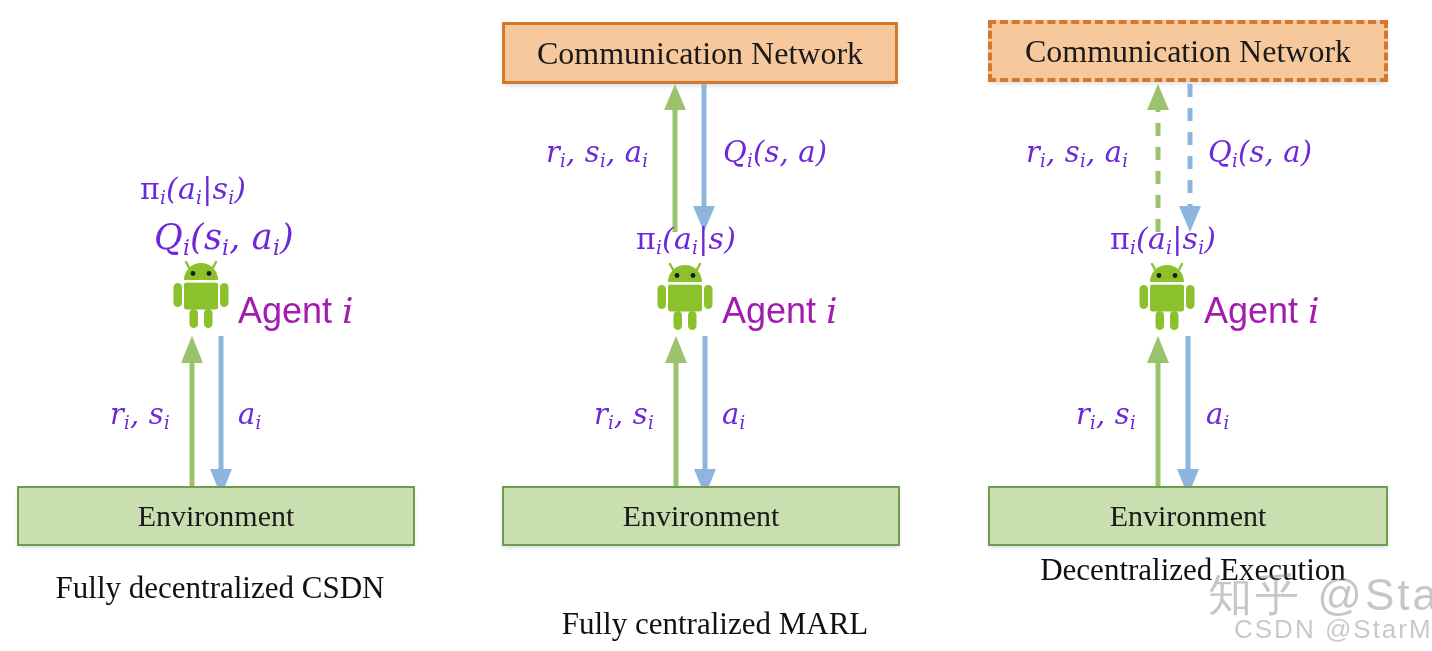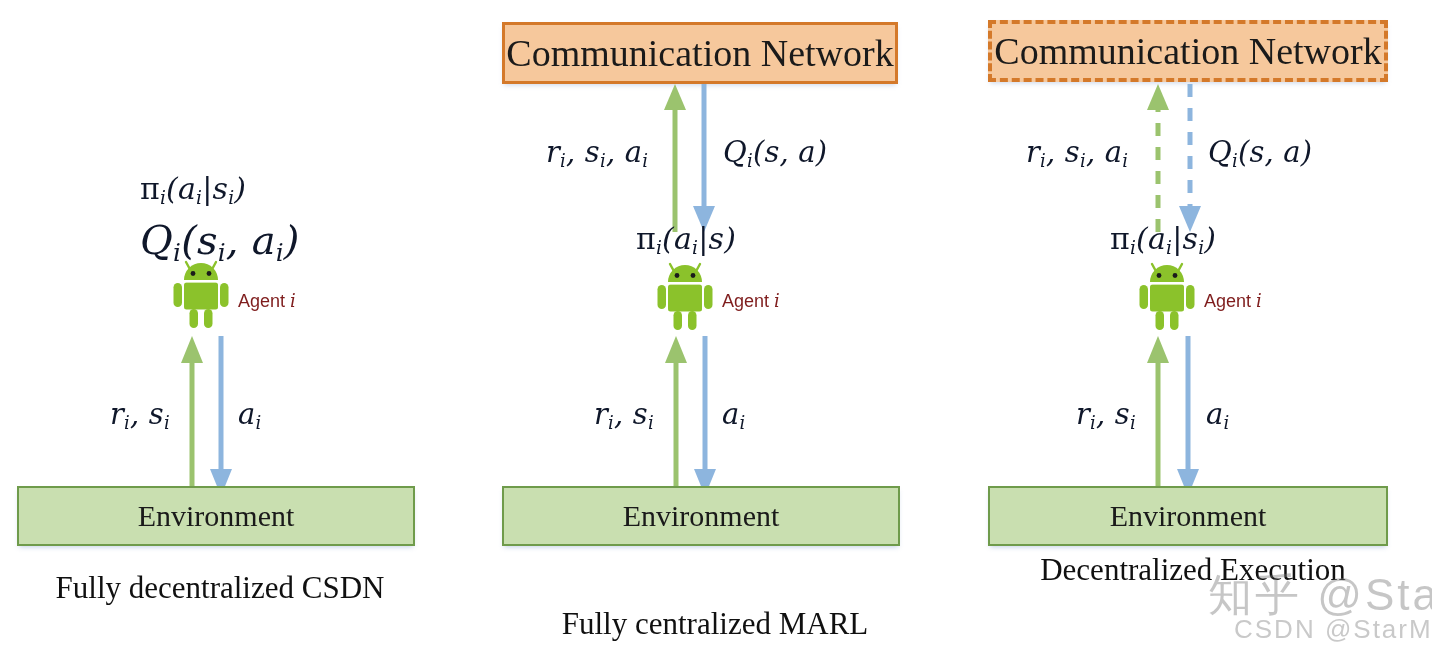--- a/index.html
+++ b/index.html
@@ -25,45 +25,45 @@
   }
   .env-box{
     background:#c9dfb0;
     border:2px solid #6f9b4b;
     font-size:30px;
     box-shadow:0 3px 5px -2px rgba(120,150,200,.45);
   }
   .comm-box{
     background:#f6c89c;
     border:3px solid #d4792a;
-    font-size:38px;
+    font-size:32px;
     box-shadow:0 3px 5px -2px rgba(120,150,200,.40);
   }
   .comm-box.dashed{
     border-style:dashed;
     border-width:4px;
   }
 
   
   .math{
     position:absolute;
     font-family:"DejaVu Serif", serif;
     font-style:italic;
-    color:#0f172a;
+    color:#6d28d9;
     white-space:nowrap;
     line-height:1.12;
     letter-spacing:.2px;
   }
   .math sub{font-size:.62em;font-style:italic;vertical-align:-.28em;}
   .upr{font-style:normal;}
   .agent-label{
     position:absolute;
     font-family:"Liberation Sans", sans-serif;
-    font-size:18px;
-    color:#7f1d1d;
+    font-size:36px;
+    color:#a21caf;
     white-space:nowrap;
   }
   .agent-label i{font-family:"DejaVu Serif", serif;font-style:italic;}
 
   .caption{
     position:absolute;
     font-family:"Liberation Serif", serif;
     font-size:31px;
     color:#101010;
     white-space:nowrap;
@@ -91,21 +91,21 @@
   .wm-csdn{font-size:26px;letter-spacing:2px;color:rgba(135,135,135,0.45);}
 </style>
 </head>
 <body>
 
 <div class="panel" id="panel-1">
 
   <div class="math" style="left:140px;top:172px;font-size:30px;">
     <span class="upr">π</span><sub>i</sub>(a<sub>i</sub>|s<sub>i</sub>)
   </div>
-  <div class="math" style="left:140px;top:218px;font-size:40px;">
+  <div class="math" style="left:154px;top:218px;font-size:35px;">
     Q<sub>i</sub>(s<sub>i</sub>, a<sub>i</sub>)
   </div>
 
   <div class="robot" style="left:172px;top:256px;width:58px;height:74px;">
     <svg width="58" height="74" viewBox="0 0 58 74">
       <g fill="#8bc22b">
         <line x1="14" y1="6" x2="20" y2="17" stroke="#8bc22b" stroke-width="2.4" stroke-linecap="round"></line>
         <line x1="44" y1="6" x2="38" y2="17" stroke="#8bc22b" stroke-width="2.4" stroke-linecap="round"></line>
         <path d="M12 24 a17 17 0 0 1 34 0 z"></path>
         <circle cx="21" cy="17.5" r="2.4" fill="#1b1b1b"></circle>

